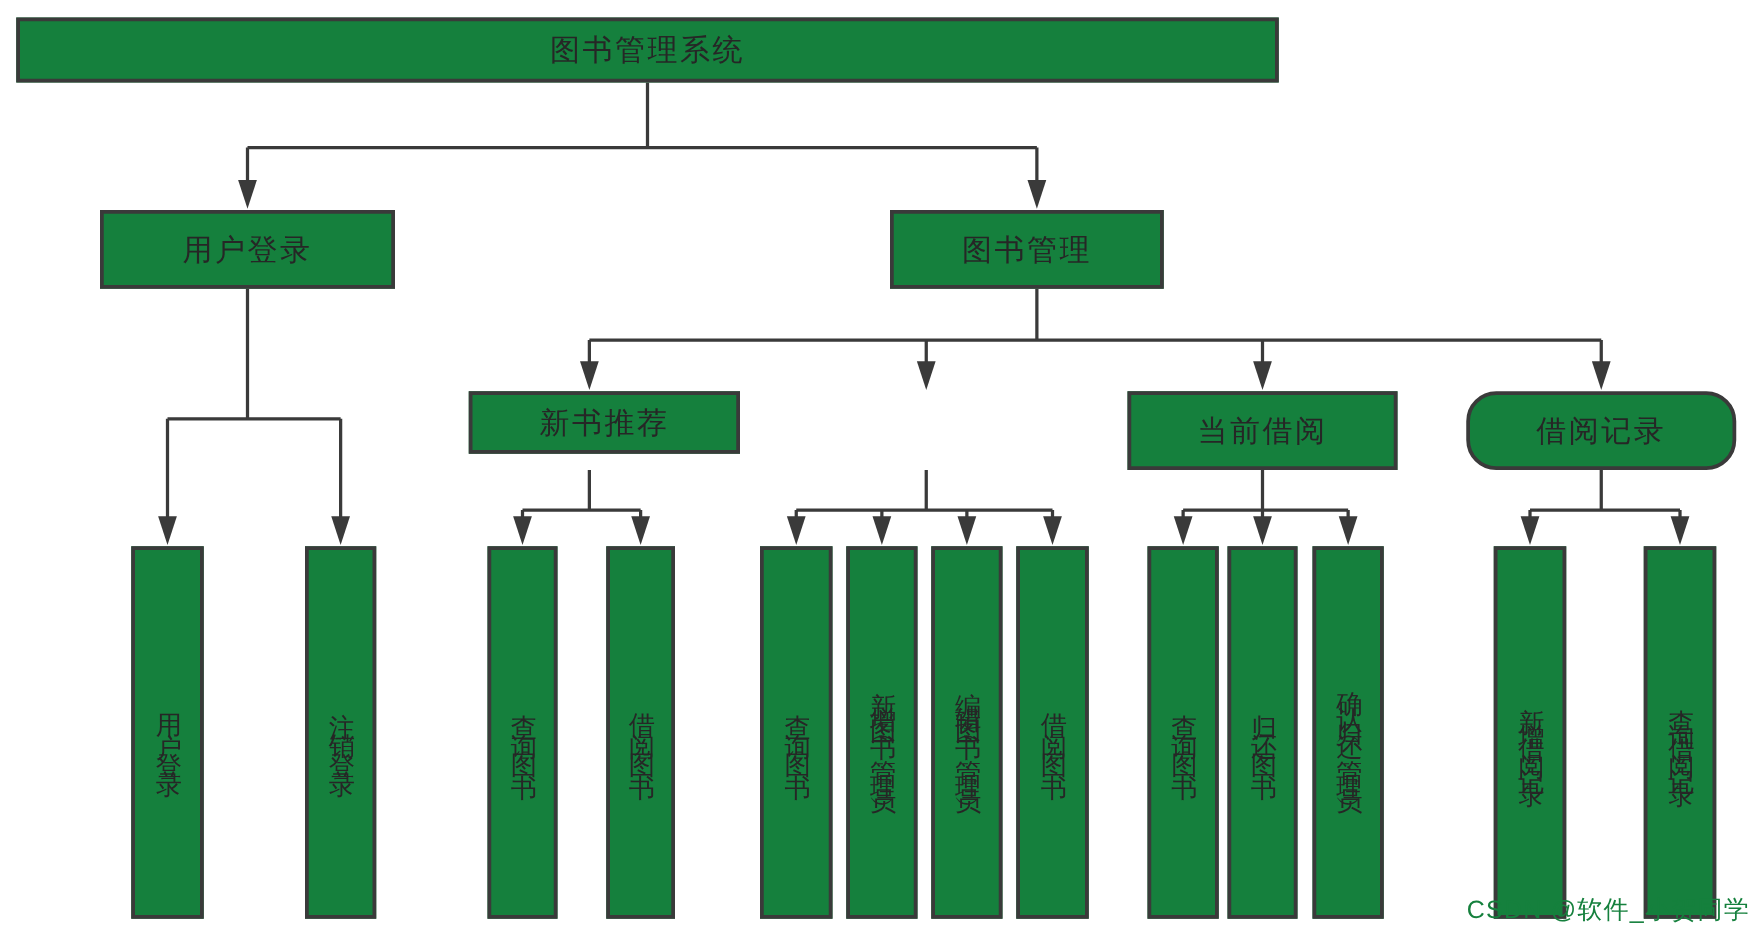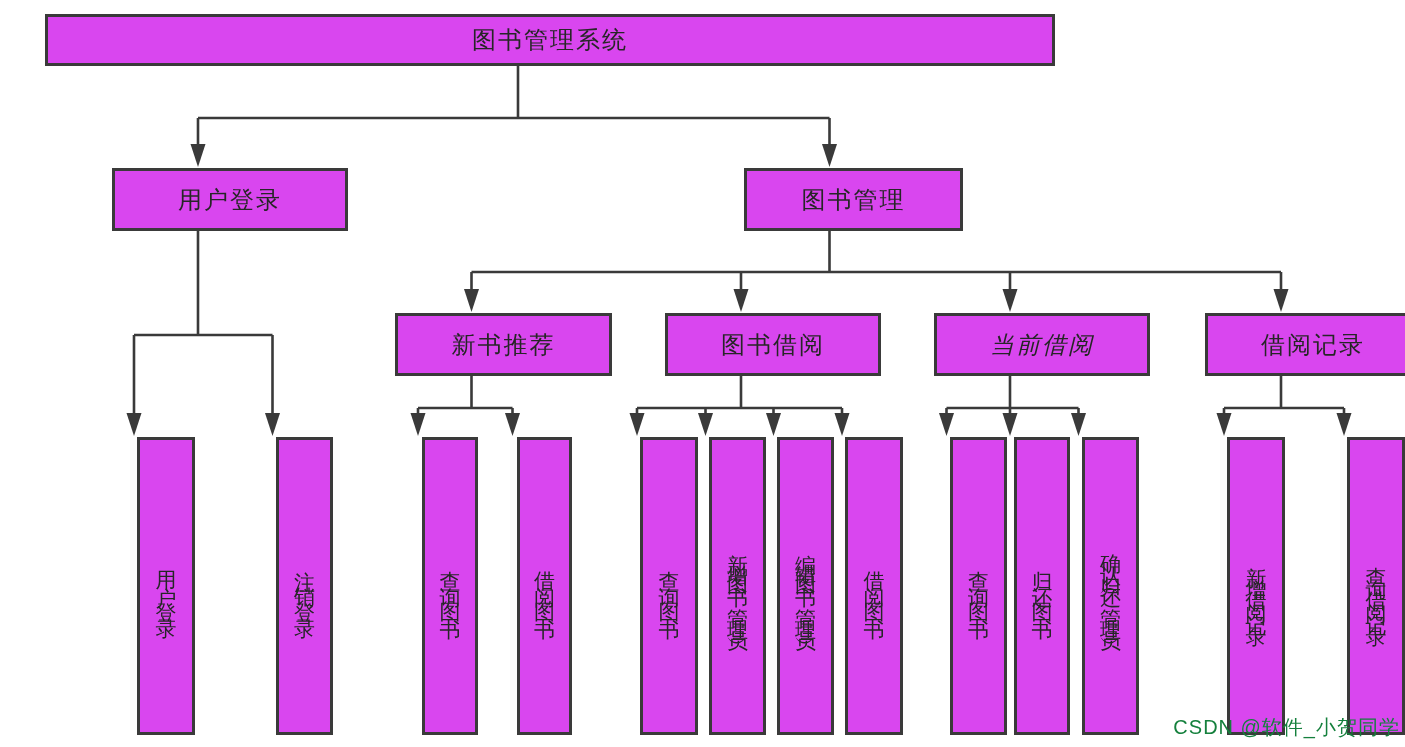--- a/index.html
+++ b/index.html
@@ -18,51 +18,50 @@
   }
   svg.connectors {
     position: absolute;
     left: 0; top: 0;
     width: 1405px; height: 747px;
   }
   .node {
     position: absolute;
     box-sizing: border-box;
     border: 3px solid #3a3a3a;
-    background: #d946ef;
+    background: #15803d;
     display: flex;
     align-items: center;
     justify-content: center;
     text-align: center;
     white-space: nowrap;
-    margin-left: 32px;
   }
   .hbox {
     font-size: 24px;
     letter-spacing: 2px;
   }
   .leaf {
     top: 437px;
     height: 298px;
     writing-mode: vertical-rl;
     text-orientation: mixed;
     font-size: 21px;
   }
   .sp-wide  { letter-spacing: 16px; }  
   .sp-mid   { letter-spacing: 12px; }  
   .sp-tight { letter-spacing: 11px; }  
 
   
   #n-root    { left: 13px;   top: 14px;  width: 1010px; height: 52px; }
   #n-login   { left: 80px;   top: 168px; width: 236px;  height: 63px; }
   #n-mgmt    { left: 712px;  top: 168px; width: 219px;  height: 63px; }
-  #n-newrec  { left: 363px;  top: 313px; width: 217px;  height: 63px; }
+  #n-newrec  { left: 375px;  top: 313px; width: 217px;  height: 50px; }
   #n-borrow  { left: 633px;  top: 313px; width: 216px;  height: 63px; }
-  #n-current { left: 902px;  top: 313px; width: 216px;  height: 63px; font-style: italic; }
-  #n-record  { left: 1173px; top: 313px; width: 216px;  height: 63px; }
+  #n-current { left: 902px;  top: 313px; width: 216px;  height: 63px; }
+  #n-record  { left: 1173px; top: 313px; width: 216px;  height: 63px; border-radius: 24px; }
 
   
   #l1  { left: 105px;  width: 58px; }
   #l2  { left: 244px;  width: 57px; }
   #l3  { left: 390px;  width: 56px; }
   #l4  { left: 485px;  width: 55px; }
   #l5  { left: 608px;  width: 58px; }
   #l6  { left: 677px;  width: 57px; }
   #l7  { left: 745px;  width: 57px; }
   #l8  { left: 813px;  width: 58px; }
@@ -119,21 +118,20 @@
       <polygon points="1336.5,413 1351.5,413 1344,436"></polygon>
     </g>
   </svg>
 
   <div class="node hbox" id="n-root">图书管理系统</div>
 
   <div class="node hbox" id="n-login">用户登录</div>
   <div class="node hbox" id="n-mgmt">图书管理</div>
 
   <div class="node hbox" id="n-newrec">新书推荐</div>
-  <div class="node hbox" id="n-borrow">图书借阅</div>
   <div class="node hbox" id="n-current">当前借阅</div>
   <div class="node hbox" id="n-record">借阅记录</div>
 
   <div class="node leaf sp-wide" id="l1">用户登录</div>
   <div class="node leaf sp-wide" id="l2">注销登录</div>
   <div class="node leaf sp-wide" id="l3">查询图书</div>
   <div class="node leaf sp-wide" id="l4">借阅图书</div>
   <div class="node leaf sp-wide" id="l5">查询图书</div>
   <div class="node leaf sp-tight" id="l6">新增图书（管理员）</div>
   <div class="node leaf sp-tight" id="l7">编辑图书（管理员）</div>

